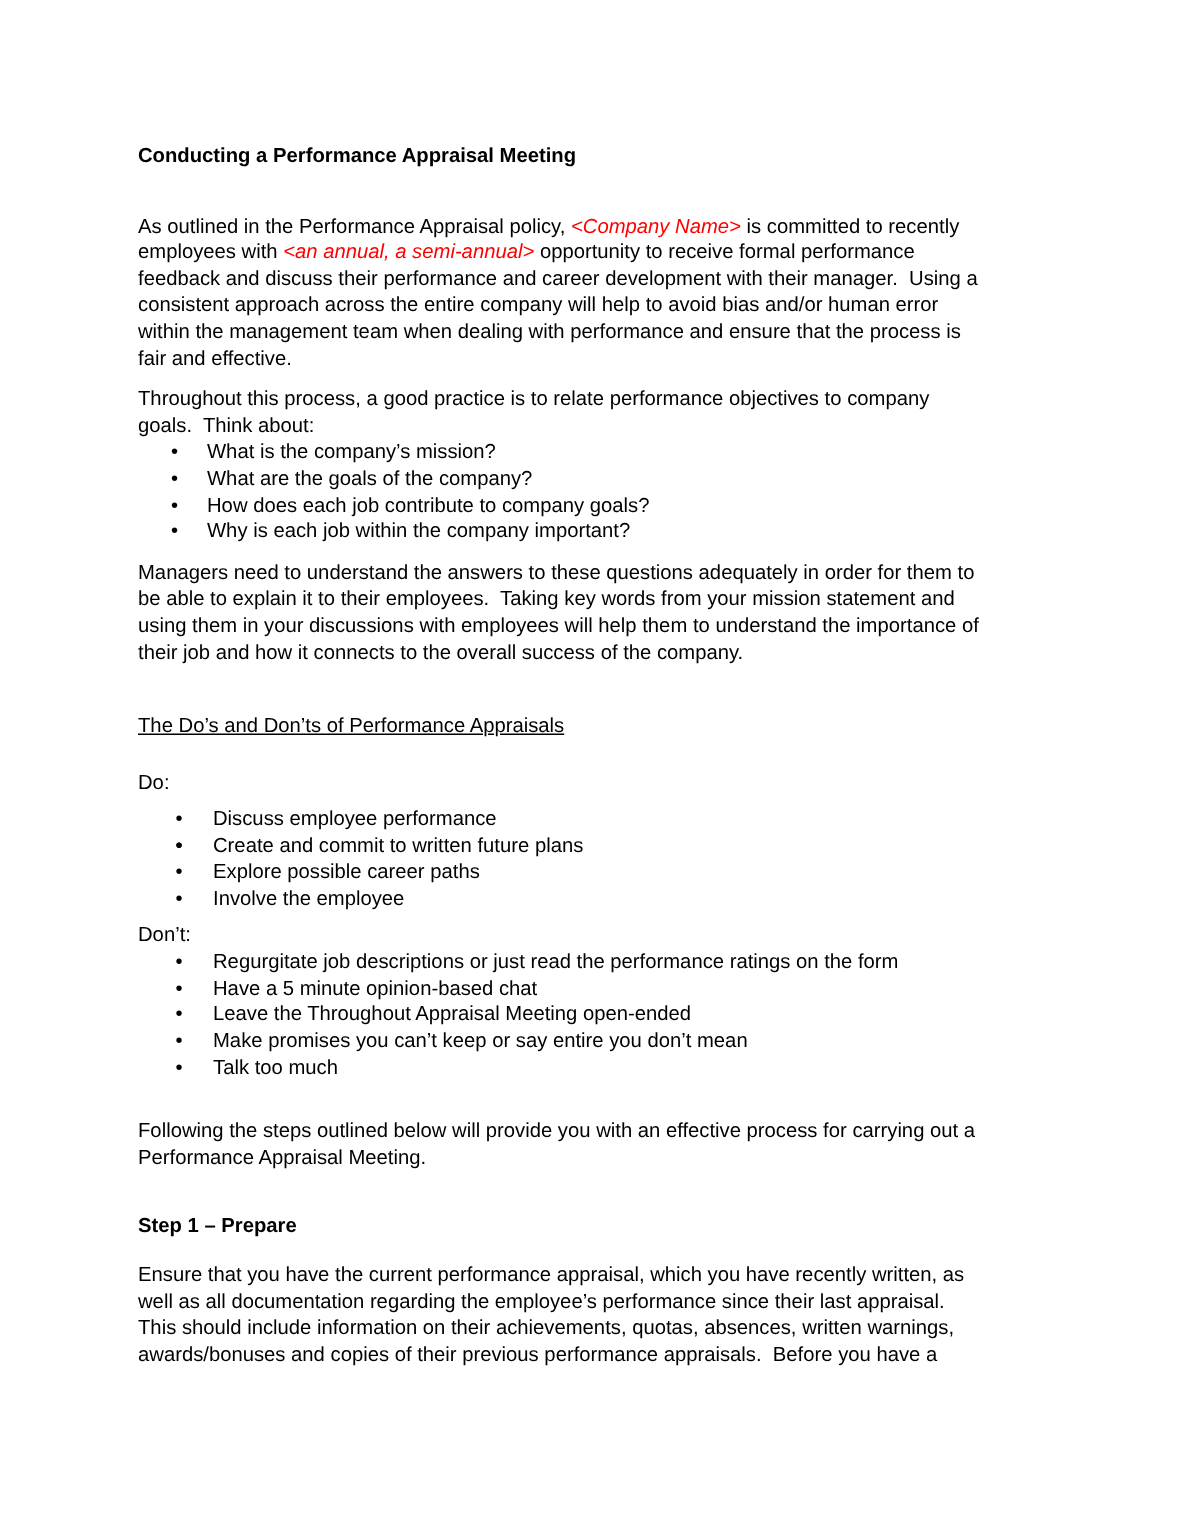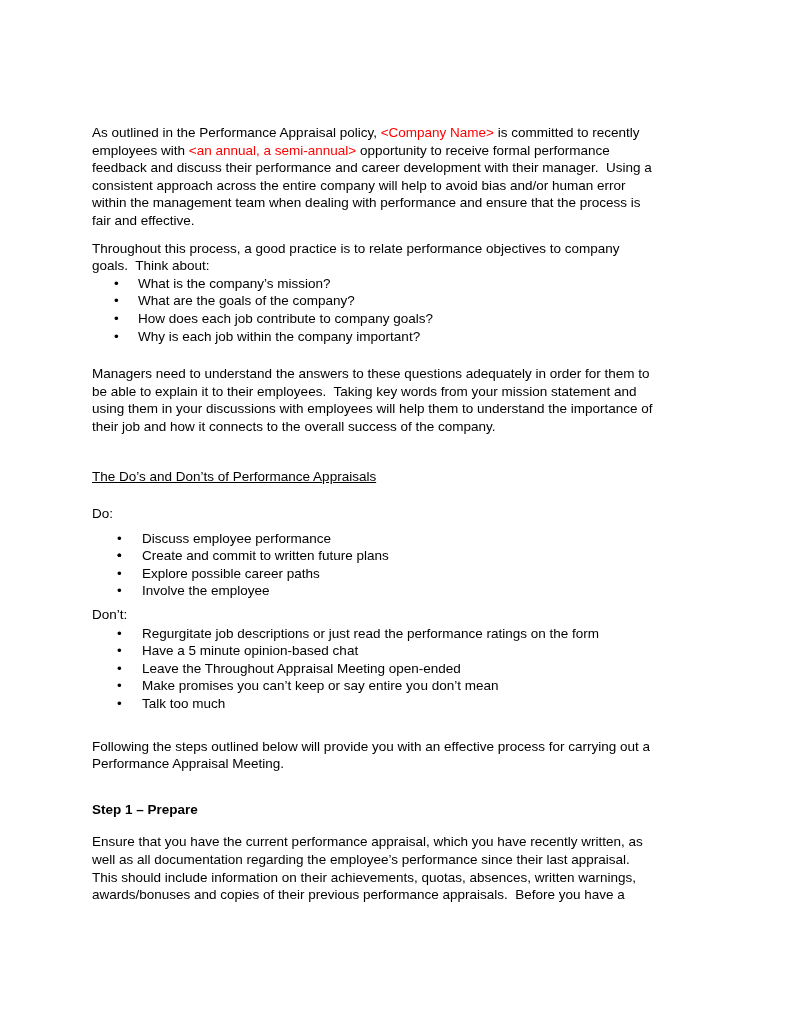--- a/index.html
+++ b/index.html
@@ -12,21 +12,21 @@
     color: #000000;
     font-family: "Liberation Sans", sans-serif;
     font-size: 13.5px;
     line-height: 17.6px;
     padding: 95px 80px 0 92px;
     overflow: hidden;
   }
   .line { white-space: pre; }
   .bold { font-weight: bold; }
   .u { text-decoration: underline; }
-  .red { color: var(--red, #ff0000); }
+  .red { color: var(--red, #ff0000); font-style: italic; }
   .para { margin: 0; }
   .list { margin: 0; }
   .li {
     position: relative;
     padding-left: 46px;
     white-space: pre;
     line-height: 17.6px;
   }
   .li .dot {
     position: absolute;
@@ -34,20 +34,21 @@
     top: 0;
   }
   .list-b .li { padding-left: 50px; }
   .list-b .li .dot { left: 25px; }
 </style>
 </head>
 <body style="background: rgb(255, 255, 255);">
 
 <div class="page">
 
+  <div class="line bold">Conducting a Performance Appraisal Meeting</div>
 
   <div class="para" style="margin-top:29px">
     <div class="line"><span>As outlined in the Performance Appraisal policy, </span><span class="red">&lt;Company Name&gt;</span><span> is committed to recently</span></div>
     <div class="line"><span>employees with </span><span class="red">&lt;an annual, a semi-annual&gt;</span><span> opportunity to receive formal performance</span></div>
     <div class="line">feedback and discuss their performance and career development with their manager.  Using a</div>
     <div class="line">consistent approach across the entire company will help to avoid bias and/or human error</div>
     <div class="line">within the management team when dealing with performance and ensure that the process is</div>
     <div class="line">fair and effective.</div>
   </div>
 
@@ -56,21 +57,21 @@
     <div class="line">goals.  Think about:</div>
   </div>
 
   <div class="list">
     <div class="li"><span class="dot">•</span><span>What is the company’s mission?</span></div>
     <div class="li"><span class="dot">•</span><span>What are the goals of the company?</span></div>
     <div class="li"><span class="dot">•</span><span>How does each job contribute to company goals?</span></div>
     <div class="li"><span class="dot">•</span><span>Why is each job within the company important?</span></div>
   </div>
 
-  <div class="para" style="margin-top:20px">
+  <div class="para" style="margin-top:10px">
     <div class="line">Managers need to understand the answers to these questions adequately in order for them to</div>
     <div class="line">be able to explain it to their employees.  Taking key words from your mission statement and</div>
     <div class="line">using them in your discussions with employees will help them to understand the importance of</div>
     <div class="line">their job and how it connects to the overall success of the company.</div>
   </div>
 
   <div class="line u" style="margin-top:32px">The Do’s and Don’ts of Performance Appraisals</div>
 
   <div class="line" style="margin-top:20px">Do:</div>
 

